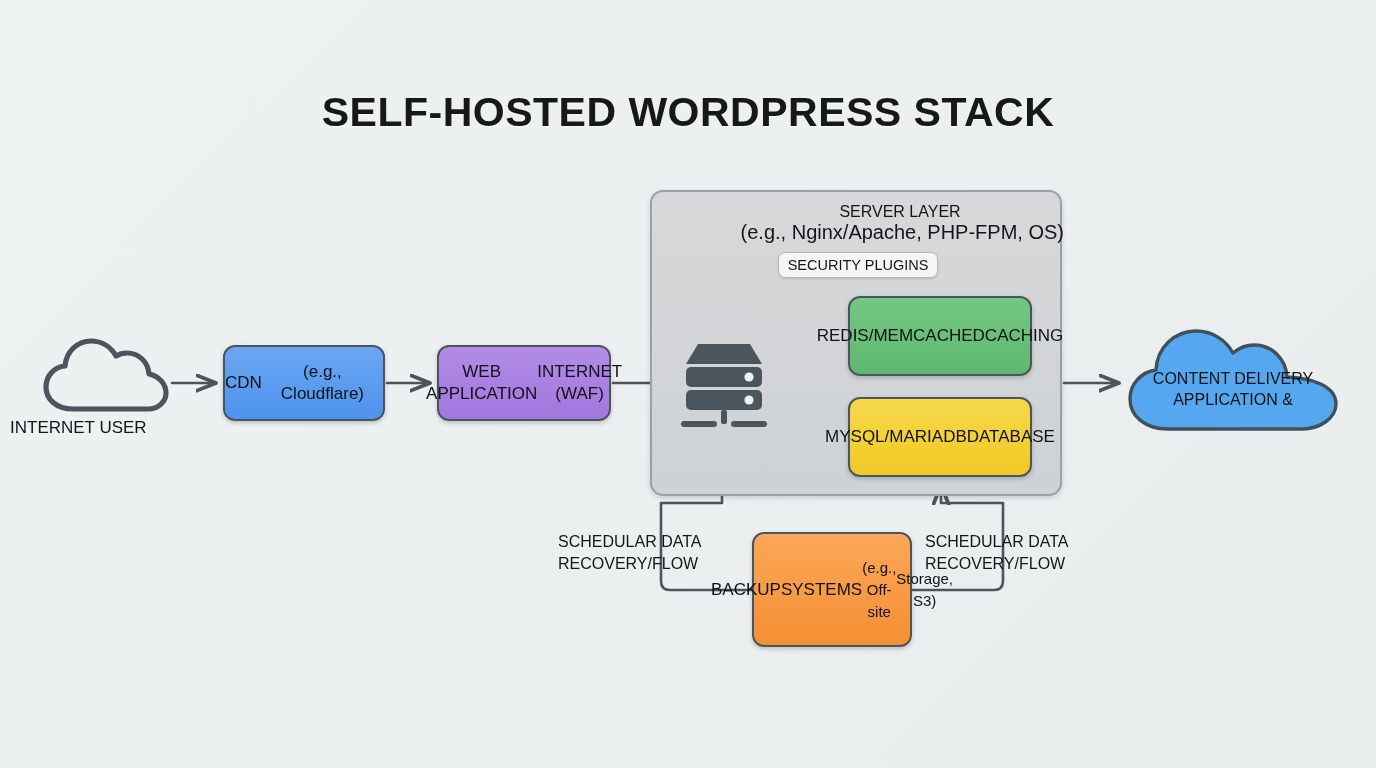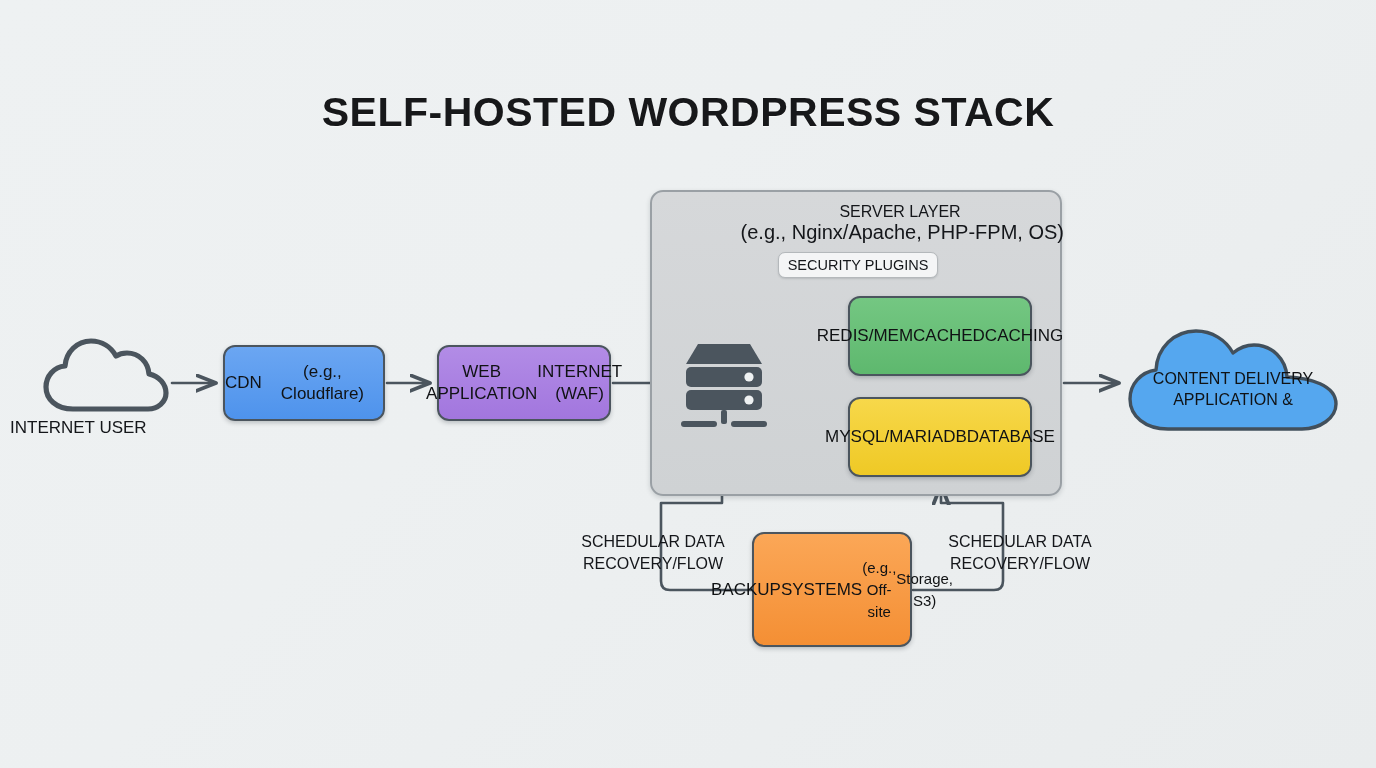--- a/index.html
+++ b/index.html
@@ -169,21 +169,21 @@
     color: #101214;
     pointer-events: none;
   }
 
   
   .side-label {
     position: absolute;
     font-size: 16px;
     line-height: 22px;
     color: #14161a;
-    text-align: center;
+    text-align: left;
   }
   #label-left  { left: 558px; top: 531px; width: 190px; }
   #label-right { left: 925px; top: 531px; width: 190px; }
 </style>
 </head>
 <body>
 
 <div id="canvas">
 
   <svg class="layer" viewBox="0 0 1376 768" xmlns="http://www.w3.org/2000/svg">

